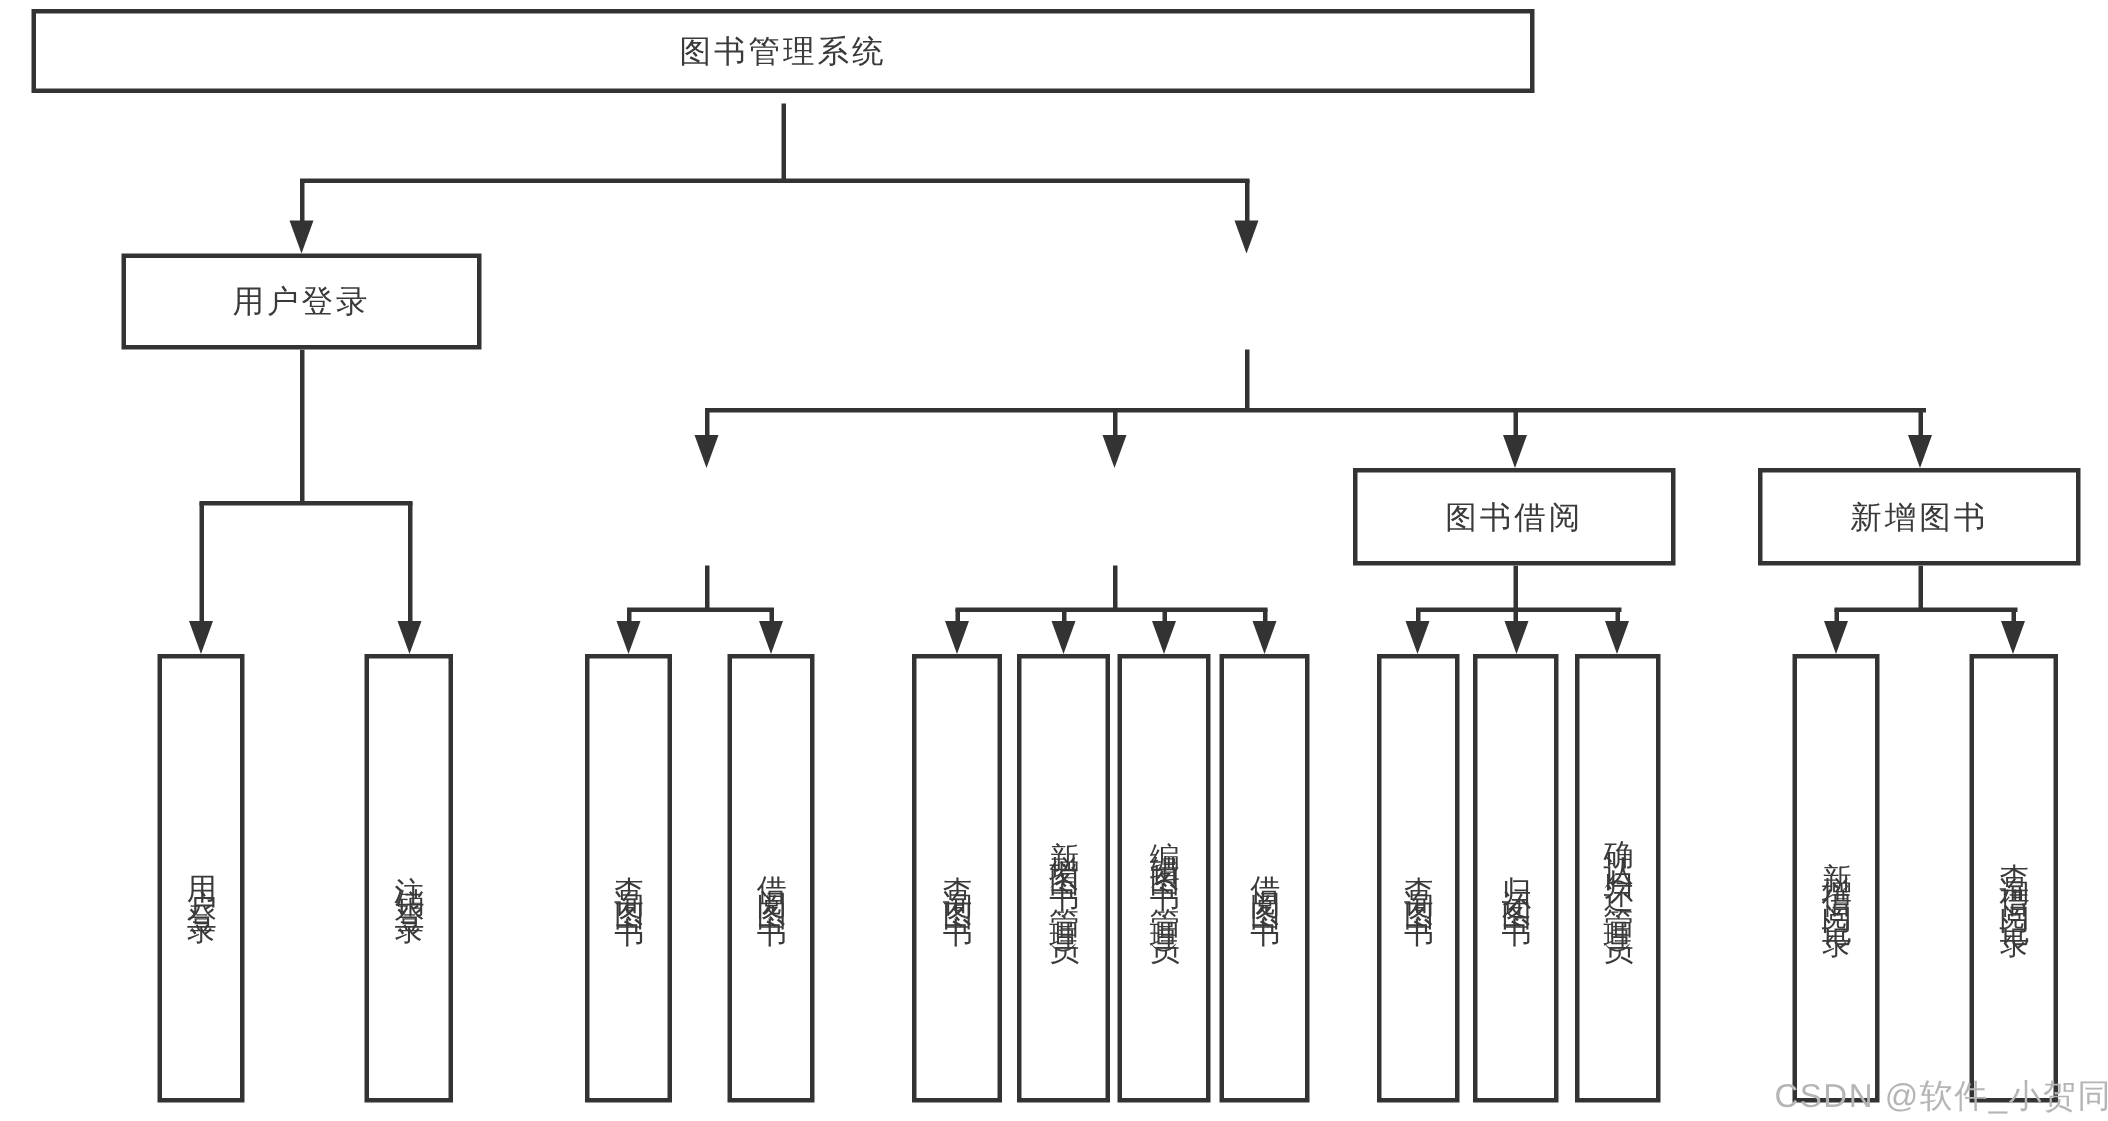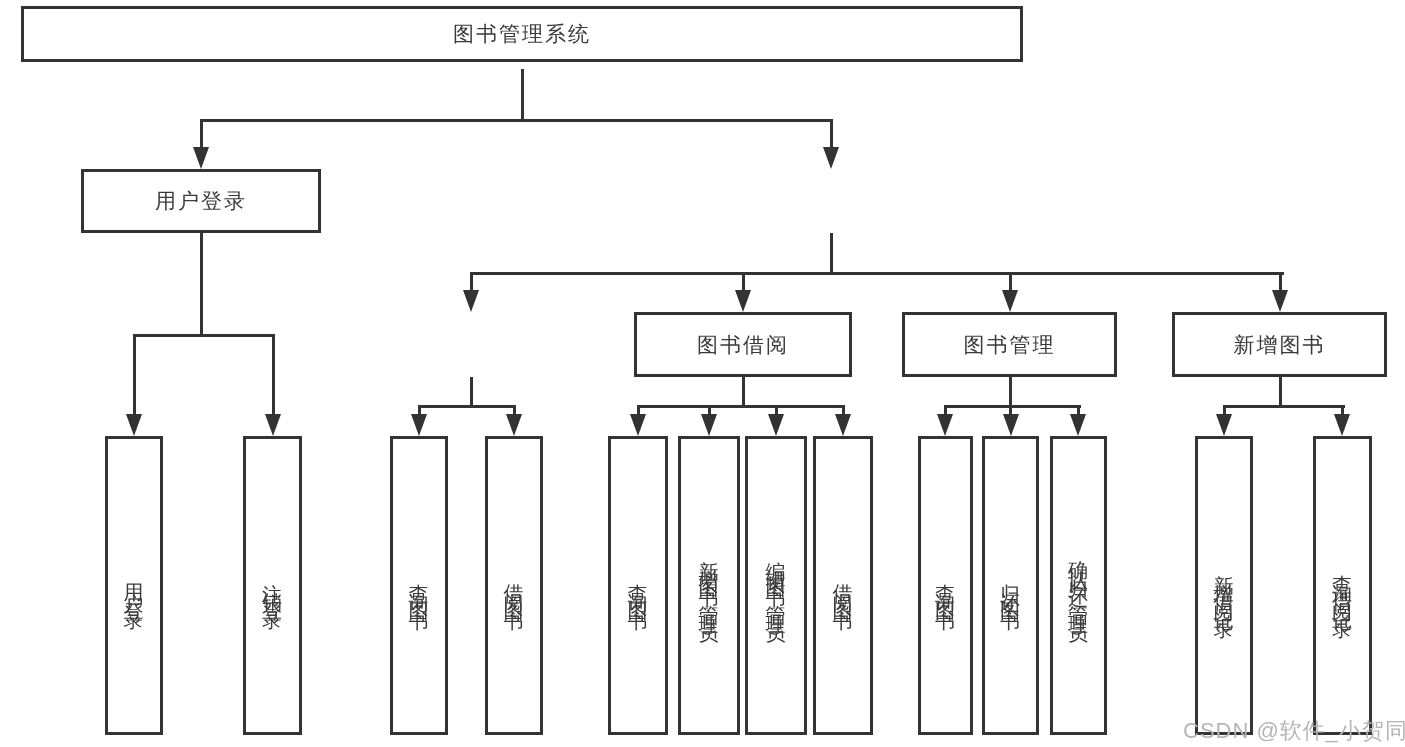--- a/index.html
+++ b/index.html
@@ -94,25 +94,22 @@
   <div class="arrow" style="left:1334px;top:414px;"></div>
 
   <div class="box h" style="left:21px;top:6px;width:1002px;height:56px;">
     <span>图书管理系统</span>
   </div>
 
   <div class="box h" style="left:81px;top:169px;width:240px;height:64px;">
     <span>用户登录</span>
   </div>
 
-  <div class="box h" style="left:634px;top:312px;width:218px;height:65px;">
+  <div class="box h" style="left:902px;top:312px;width:215px;height:65px;">
     <span>图书借阅</span>
-  </div>
-  <div class="box h" style="left:902px;top:312px;width:215px;height:65px;">
-    <span>图书管理</span>
   </div>
   <div class="box h" style="left:1172px;top:312px;width:215px;height:65px;">
     <span>新增图书</span>
   </div>
 
   <div class="box v" style="left:105px;top:436px;width:58px;height:299px;">
     <span class="vtext">用户登录</span>
   </div>
   <div class="box v" style="left:243px;top:436px;width:59px;height:299px;">
     <span class="vtext">注销登录</span>

